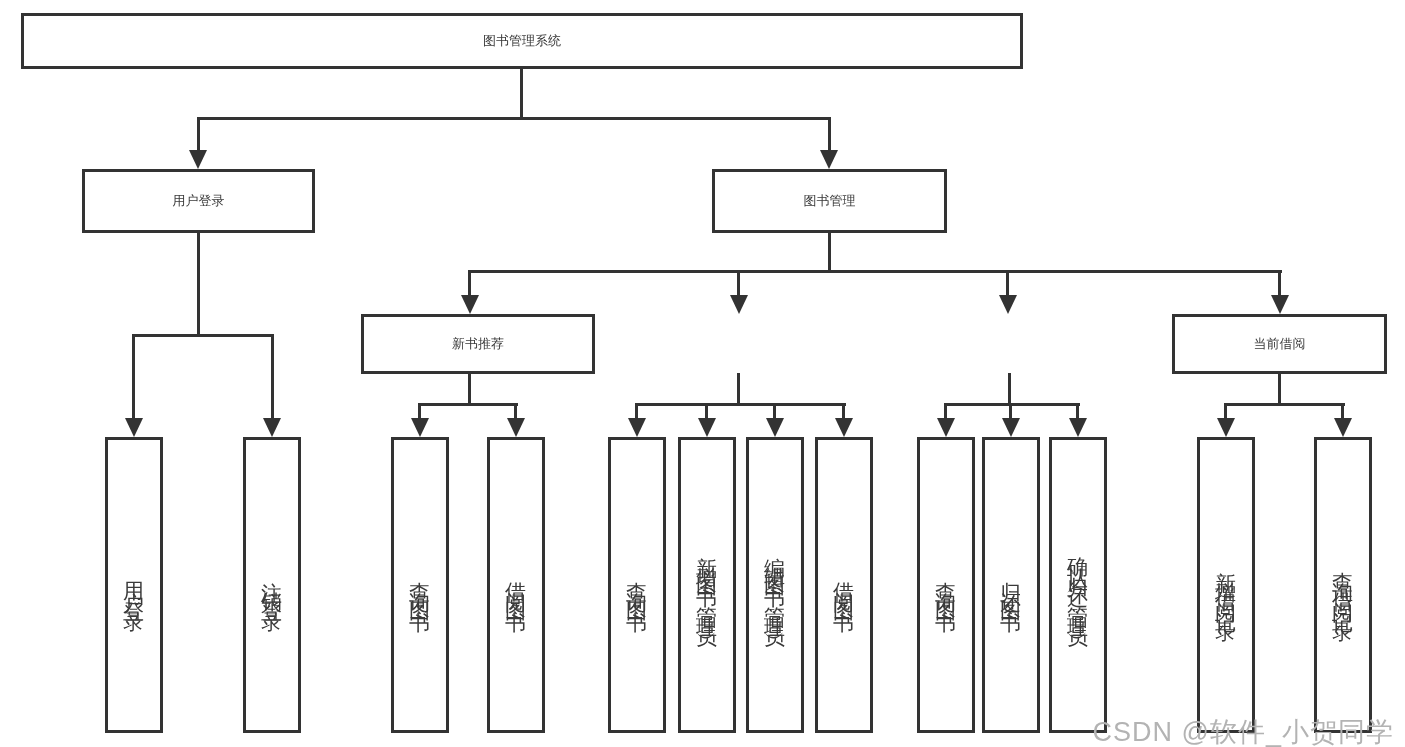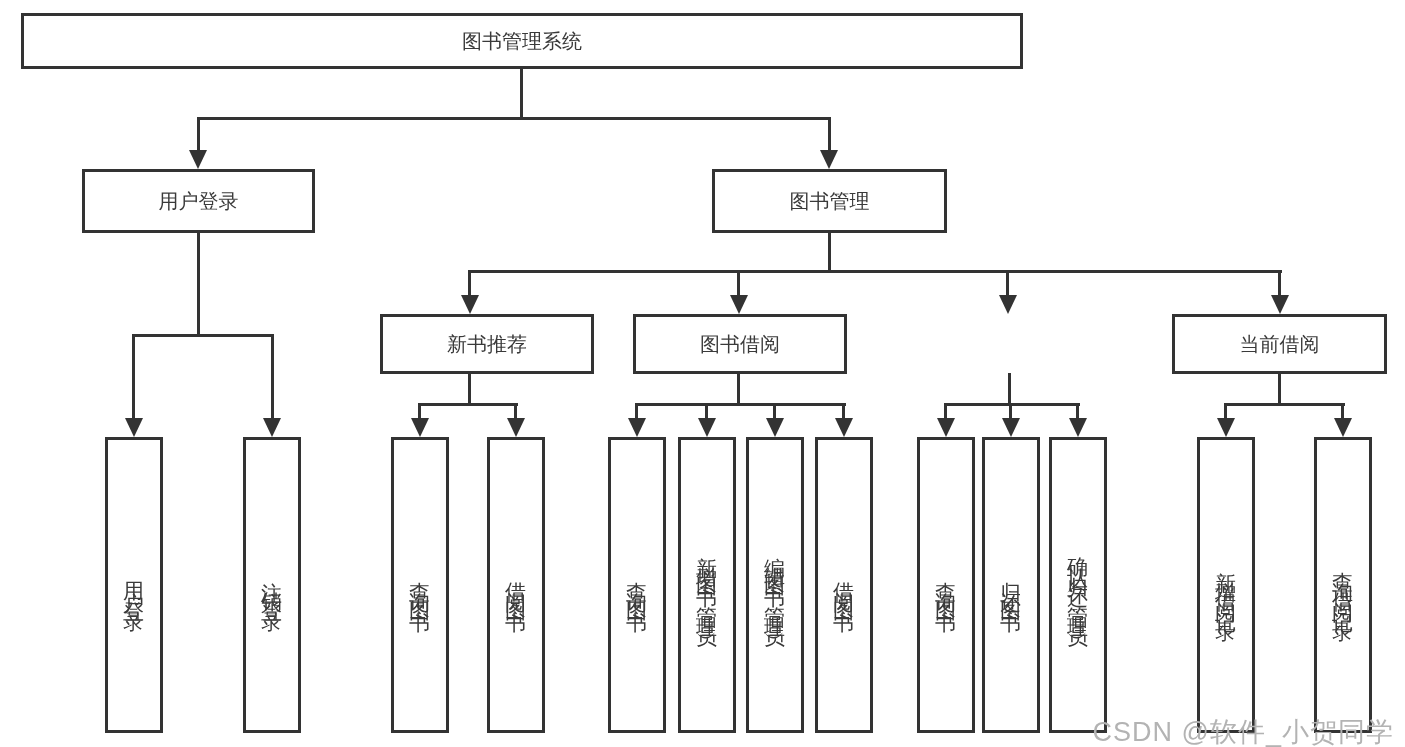--- a/index.html
+++ b/index.html
@@ -2,21 +2,21 @@
 <html><head>
 <meta charset="utf-8">
 <style>
   html,body{margin:0;padding:0;background:#ffffff;}
   #canvas{
     position:relative;width:1405px;height:747px;background:#ffffff;overflow:hidden;
     font-family:"Liberation Sans",sans-serif;
   }
   .node{
     position:absolute;box-sizing:border-box;background:#ffffff;
-    border:3px solid #333333;color:#3a3a3a;font-size:20px;
+    border:3px solid #333333;color:#3a3a3a;font-size:13px;
     display:flex;align-items:center;justify-content:center;
     white-space:nowrap;
   }
   .vbox{
     writing-mode:vertical-rl;text-orientation:mixed;
     letter-spacing:10px;line-height:1;font-size:21px;
   }
   .vl{position:absolute;width:3px;background:#333333;}
   .hl{position:absolute;height:3px;background:#333333;}
   .ah{
@@ -57,22 +57,21 @@
   <div class="hl" style="left:468px;top:270px;width:814px"></div>
   <div class="vl" style="left:468px;top:272px;height:26px"></div>
   <div class="ah" style="left:461px;top:295px"></div>
   <div class="vl" style="left:737px;top:272px;height:26px"></div>
   <div class="ah" style="left:730px;top:295px"></div>
   <div class="vl" style="left:1006px;top:272px;height:26px"></div>
   <div class="ah" style="left:999px;top:295px"></div>
   <div class="vl" style="left:1278px;top:272px;height:26px"></div>
   <div class="ah" style="left:1271px;top:295px"></div>
 
-  <div class="node" style="left:380px;top:314px;width:214px;height:60px">新书推荐</div>
-  <div class="node" style="left:633px;top:314px;width:214px;height:60px">图书借阅</div>
+  <div class="node" style="left:361px;top:314px;width:234px;height:60px">新书推荐</div>
   <div class="node" style="left:1172px;top:314px;width:215px;height:60px">当前借阅</div>
 
   <div class="vl" style="left:468px;top:373px;height:32px"></div>
   <div class="hl" style="left:418px;top:403px;width:100px"></div>
   <div class="vl" style="left:418px;top:405px;height:16px"></div>
   <div class="ah" style="left:411px;top:418px"></div>
   <div class="vl" style="left:514px;top:405px;height:16px"></div>
   <div class="ah" style="left:507px;top:418px"></div>
 
   <div class="vl" style="left:737px;top:373px;height:32px"></div>

